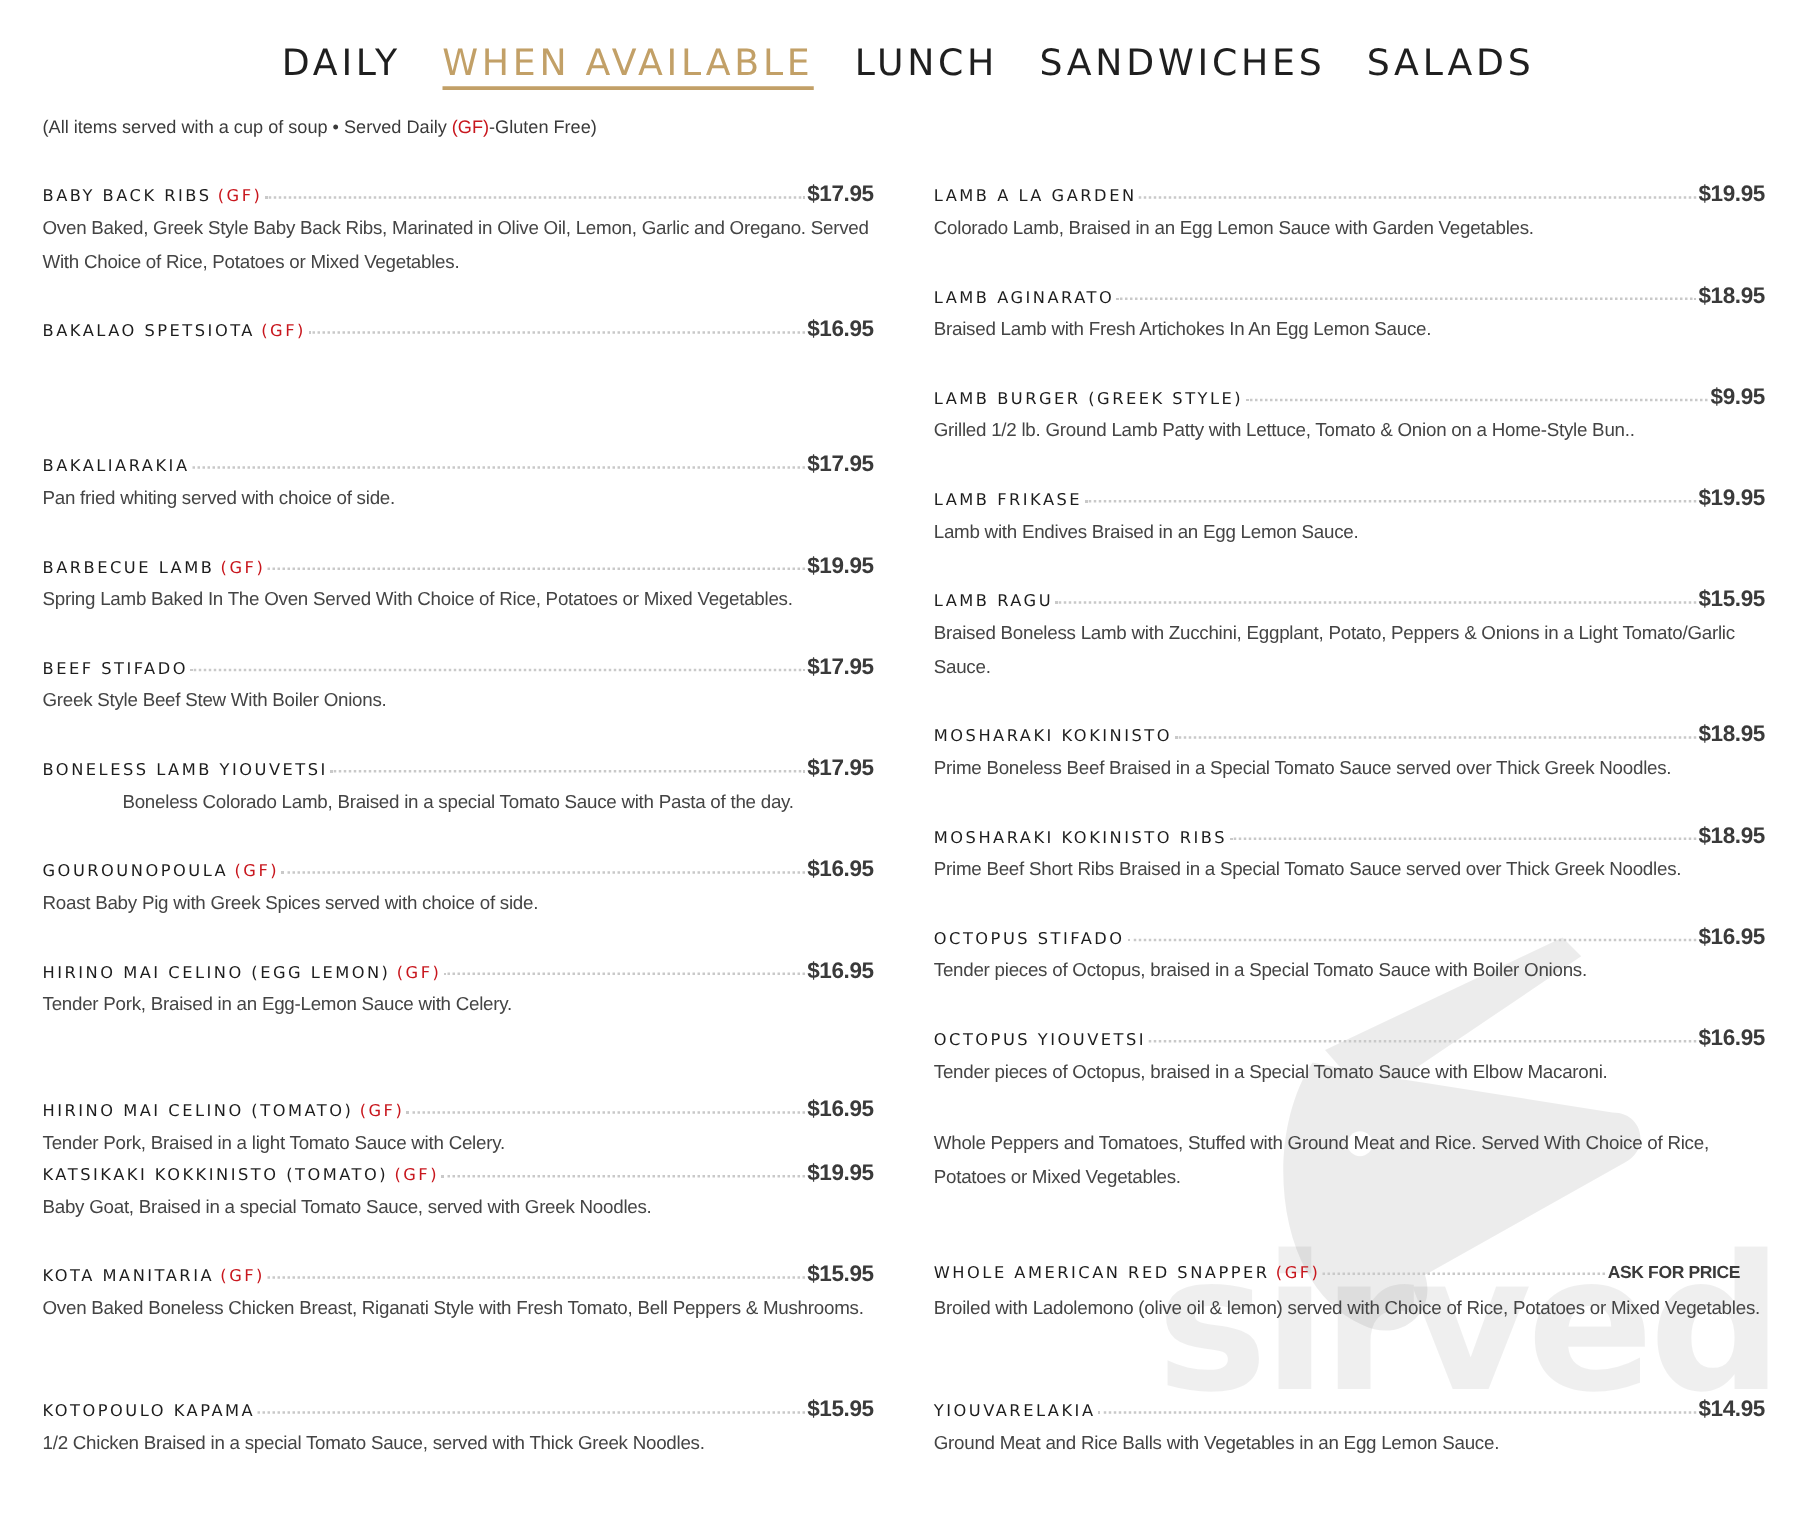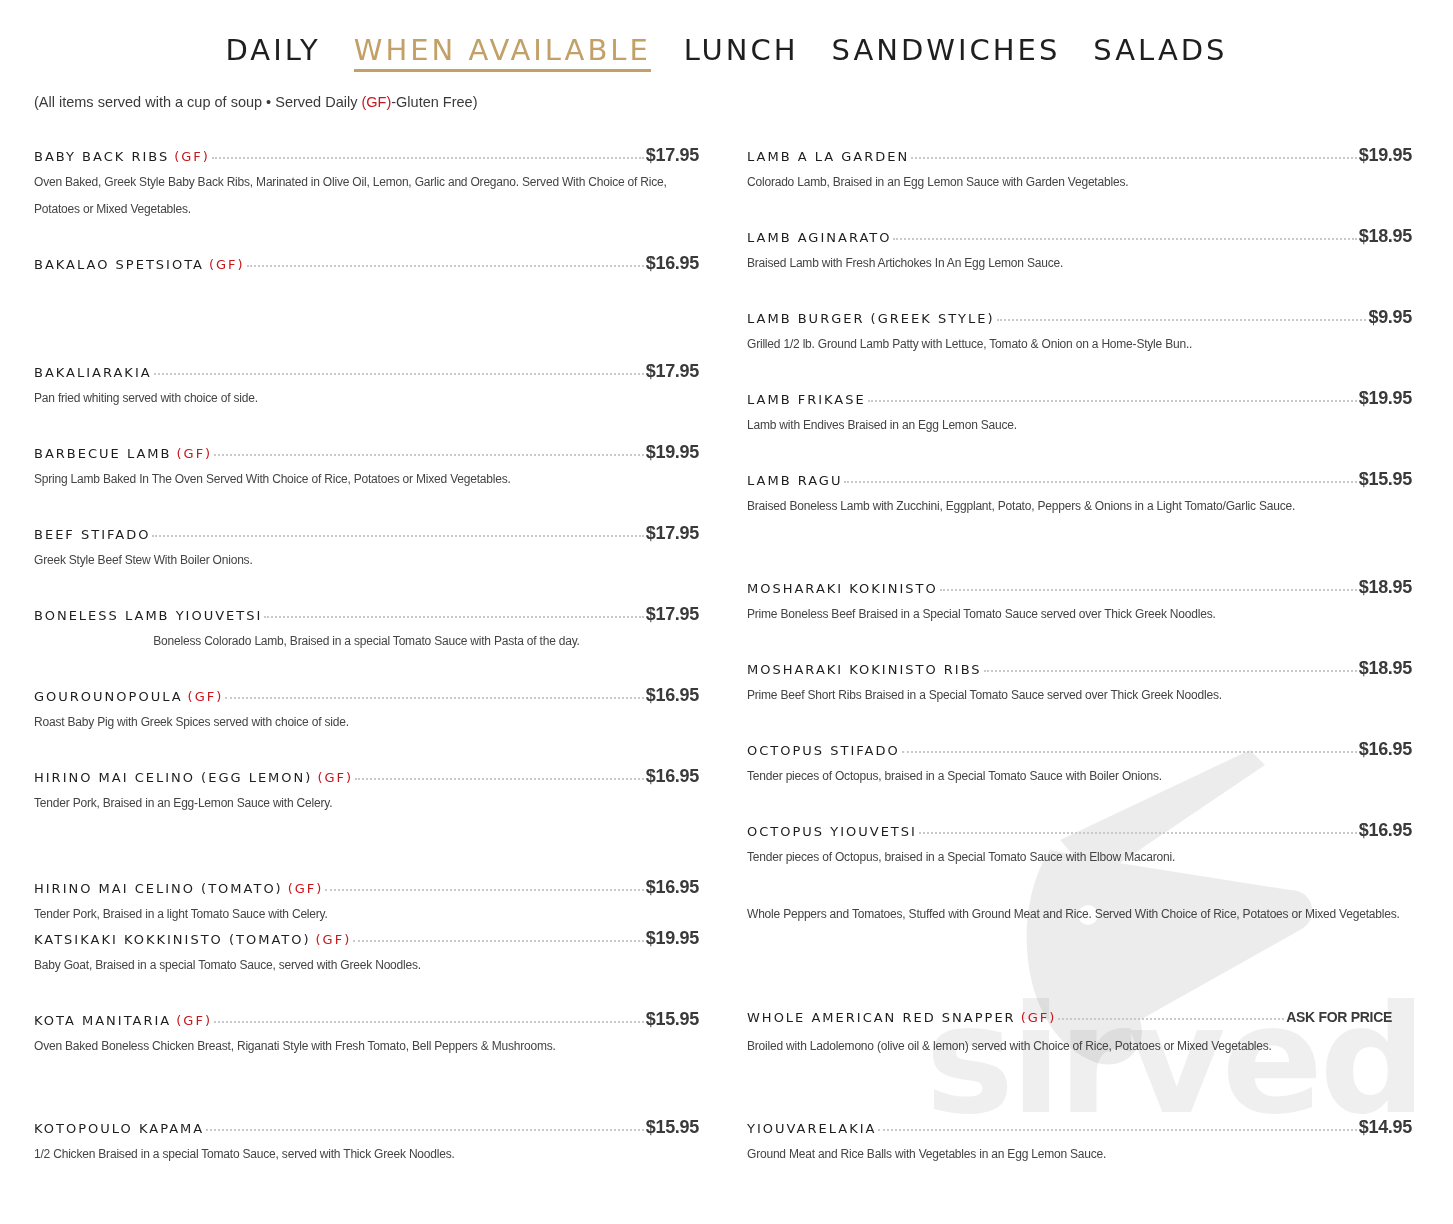--- a/index.html
+++ b/index.html
@@ -47,21 +47,21 @@
       border-bottom: 2px dotted #c9c9c9; transform: translateY(-2px);
       min-width: 20px;
     }
     .price {
       font-family: "Liberation Sans", sans-serif;
       font-size: 18px; font-weight: bold; color: #3a3a3a; white-space: nowrap;
       letter-spacing: -0.3px;
     }
     .price.ask { font-size: 14px; margin-right: 20px; }
     .item-desc {
-      font-size: 12px; color: #444444; line-height: 27px; margin-top: 0px;
+      font-size: 15px; color: #444444; line-height: 27px; margin-top: 0px;
       width: 665px; letter-spacing: -0.2px;
     }
 
     .watermark {
       position: absolute; left: 920px; top: 730px; width: 500px; height: 420px;
       pointer-events: none; opacity: 0.07;
     }
     .watermark-text {
       position: absolute; left: 925px; top: 985px;
       font-family: "DejaVu Sans", sans-serif; font-weight: bold;

